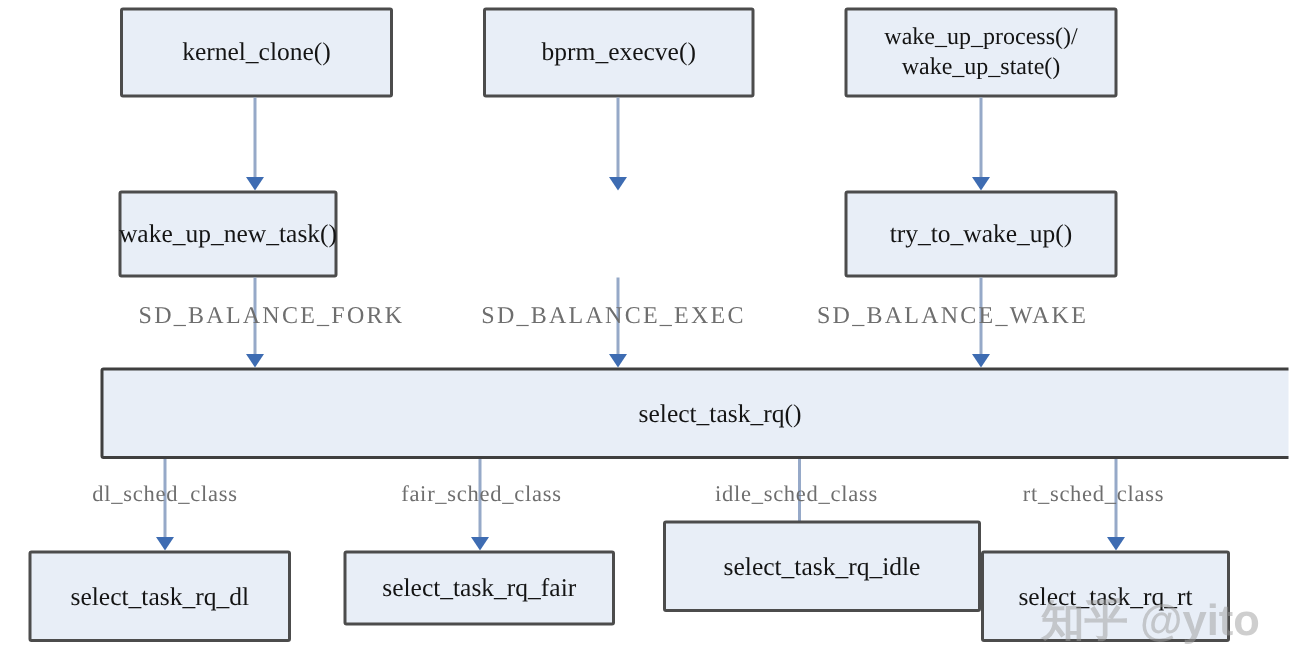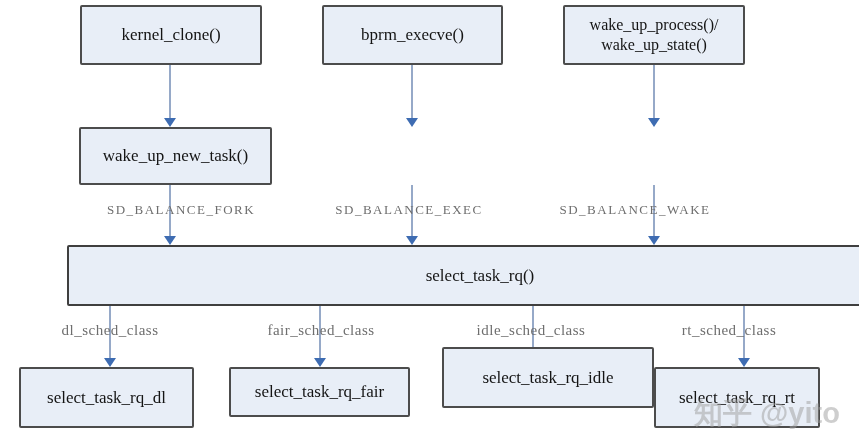--- a/index.html
+++ b/index.html
@@ -12,21 +12,21 @@
     box-sizing:border-box;display:flex;align-items:center;justify-content:center;
     text-align:center;color:#141414;font-size:17px;
   }
   .box .btxt{white-space:pre-line;line-height:1.25;}
   .box.two-line{font-size:16px;}
   .box.hub{border-color:#3f3f3f;margin-left:48px;}
   .elabel{
     position:absolute;transform:translateX(-50%);white-space:nowrap;
     color:#6e6e6e;
   }
-  .elabel.sd{font-size:13px;letter-spacing:1.5px;}
+  .elabel.sd{font-size:16px;letter-spacing:1.5px;}
   .elabel.sc{font-size:15px;letter-spacing:0.5px;}
   .arrow{position:absolute;width:0;}
   .arrow .line{
     position:absolute;left:-1px;top:0;width:2px;height:calc(100% - 9px);
     background:#96a9c8;display:block;
   }
   .arrow .head{
     position:absolute;left:-6px;bottom:0;width:0;height:0;display:block;
     border-left:6px solid transparent;border-right:6px solid transparent;
     border-top:9px solid #3e6cb2;
@@ -60,22 +60,25 @@
     </div>
   <div class="arrow" style="left:412px;top:65px;height:62px">
       <i class="line"></i>
       <i class="head"></i>
     </div>
   <div class="arrow" style="left:654px;top:65px;height:62px">
       <i class="line"></i>
       <i class="head"></i>
     </div>
 
-  <div class="box" style="left:79px;top:127px;width:193px;height:58px">
+  <div class="box" style="left:79px;top:127px;width:146px;height:58px">
     <span class="btxt">wake_up_new_task()</span>
+  </div>
+  <div class="box" style="left:563px;top:127px;width:182px;height:58px">
+    <span class="btxt">try_to_wake_up()</span>
   </div>
 
   <div class="arrow" style="left:170px;top:185px;height:60px">
       <i class="line"></i>
       <i class="head"></i>
     </div>
   <div class="arrow" style="left:412px;top:185px;height:60px">
       <i class="line"></i>
       <i class="head"></i>
     </div>

